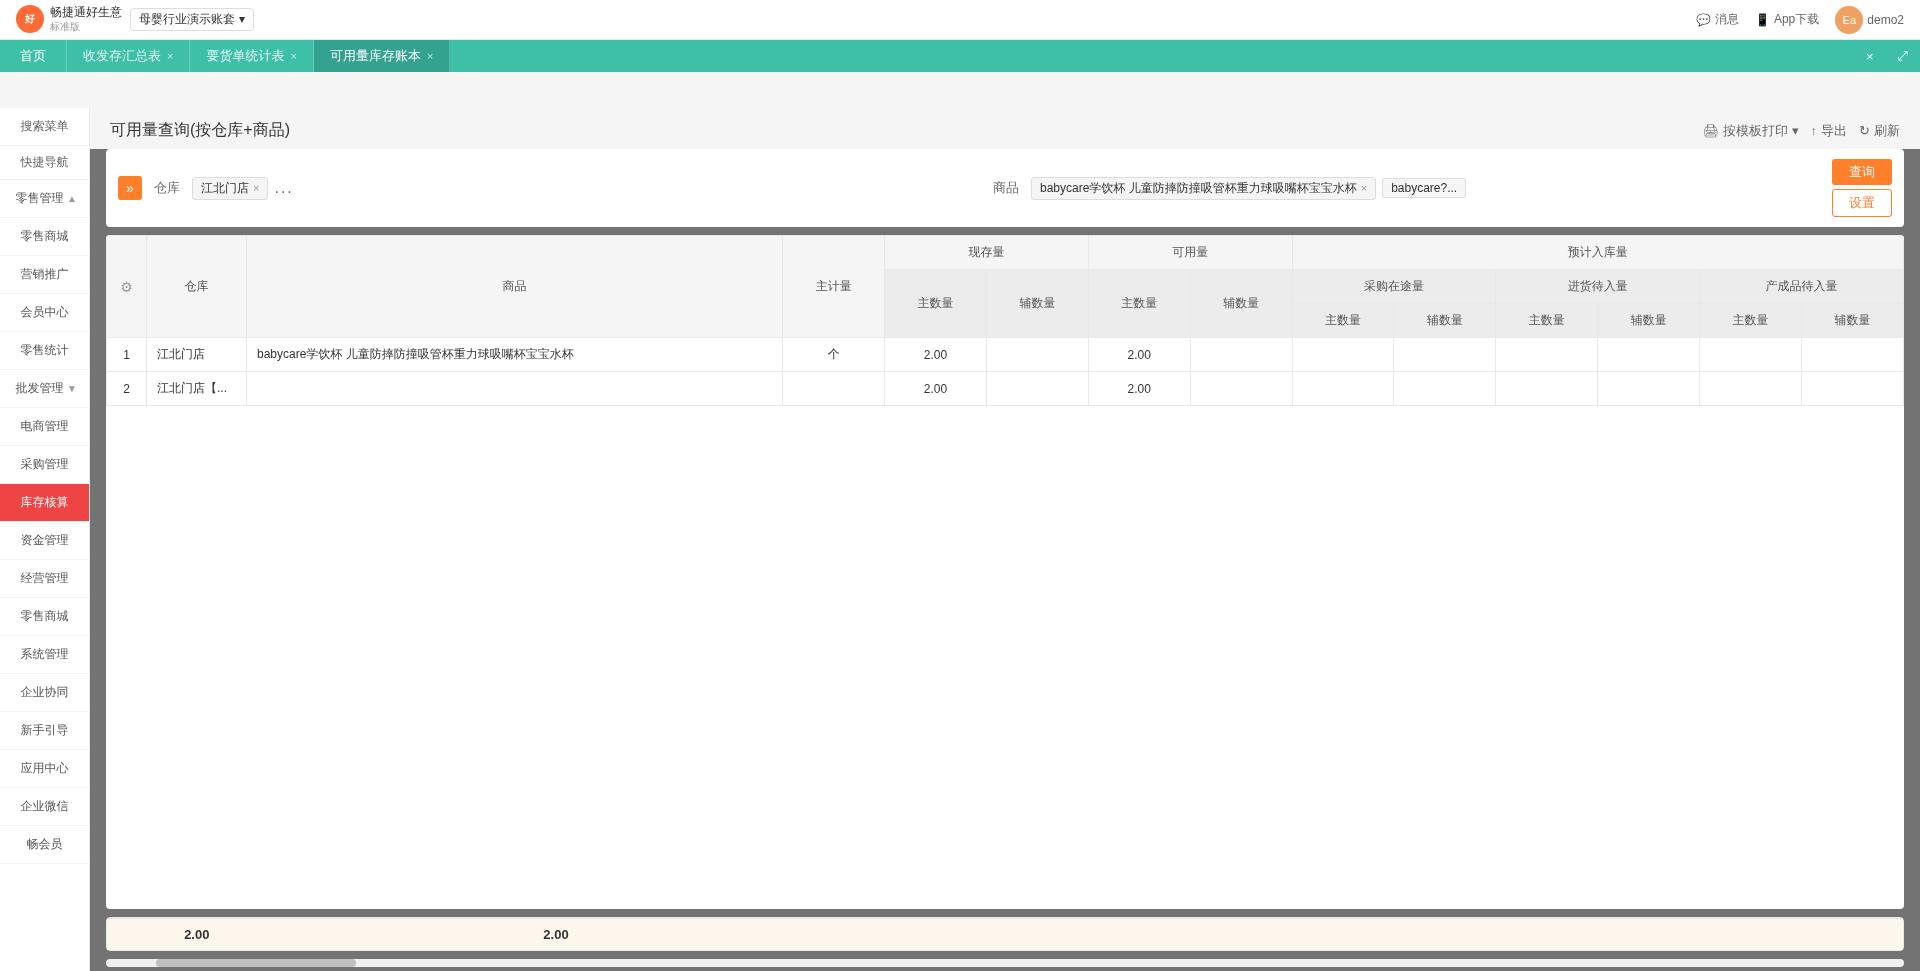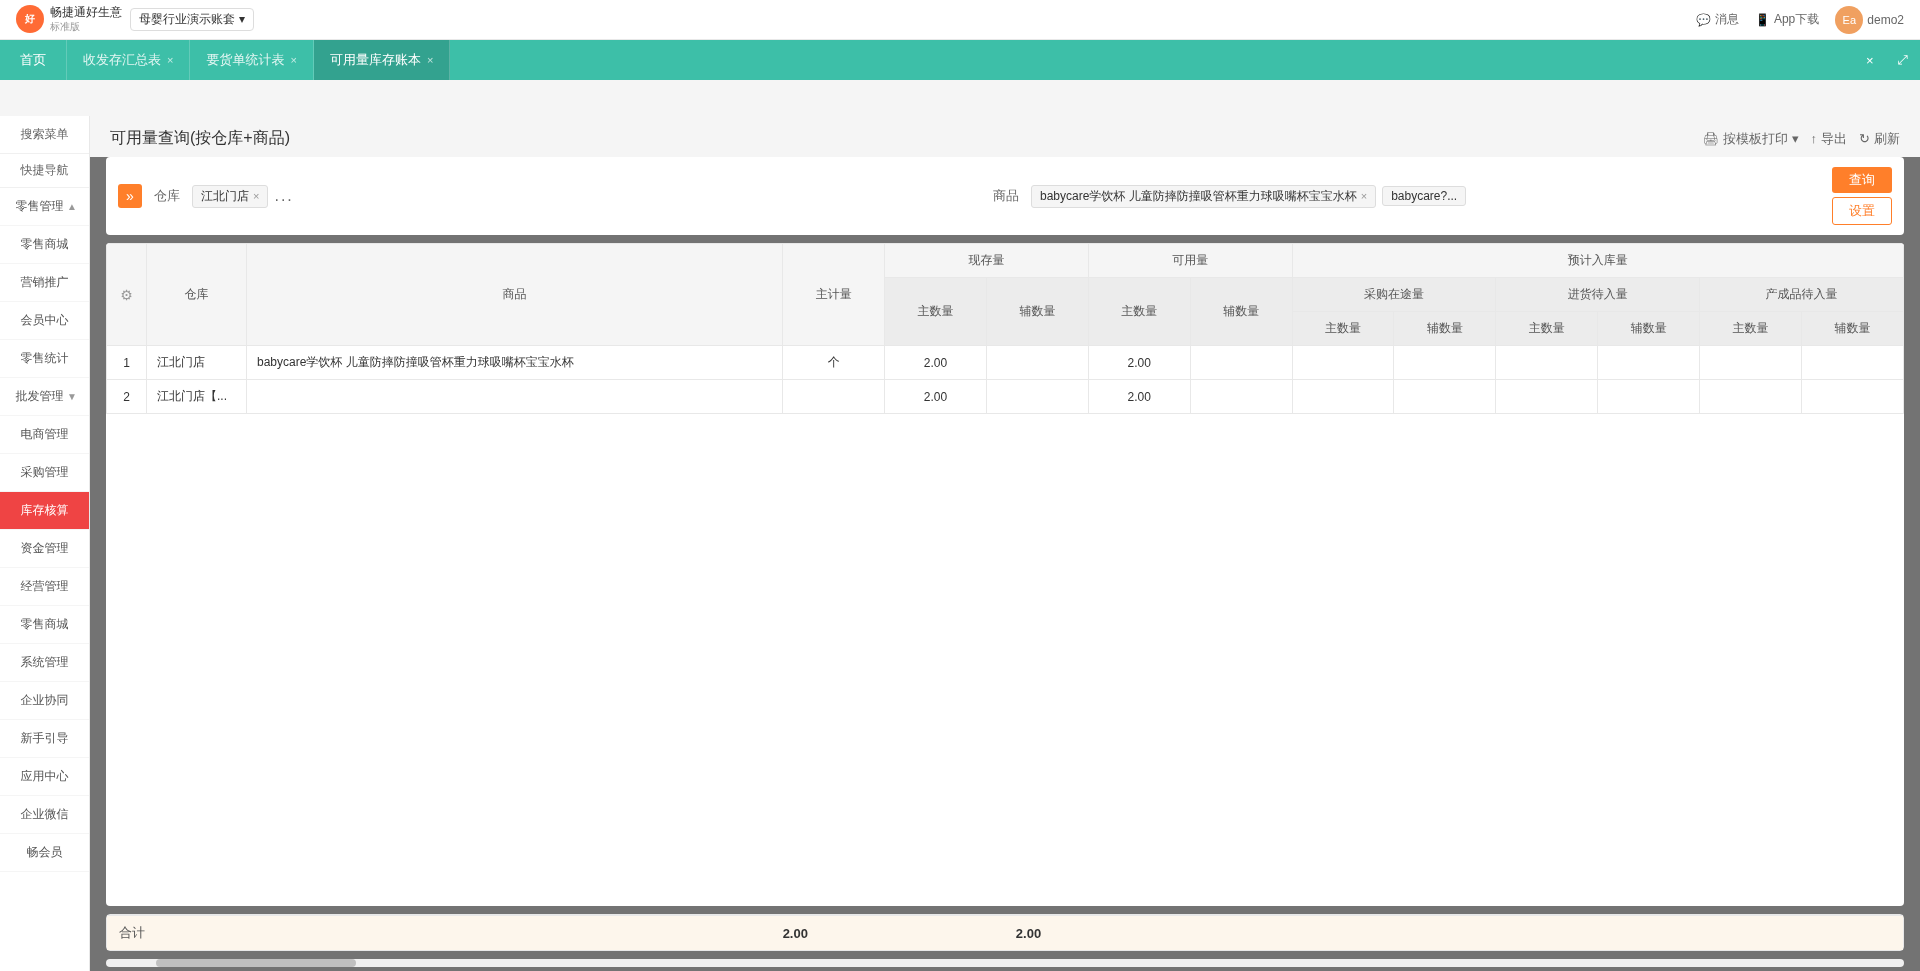--- a/index.html
+++ b/index.html
@@ -11,21 +11,21 @@
     .logo-area { display: flex; align-items: center; gap: 6px; }
     .logo-icon { width: 28px; height: 28px; background: #ff6b35; border-radius: 50%; display: flex; align-items: center; justify-content: center; color: #fff; font-size: 10px; font-weight: bold; }
     .logo-text { font-size: 12px; color: #333; line-height: 1.2; }
     .logo-sub { font-size: 10px; color: #999; }
     .store-select { display: flex; align-items: center; gap: 4px; border: 1px solid #ddd; border-radius: 4px; padding: 2px 8px; font-size: 12px; color: #333; cursor: pointer; min-width: 120px; }
     .top-bar-right { display: flex; align-items: center; gap: 16px; }
     .top-action { display: flex; align-items: center; gap: 4px; font-size: 12px; color: #666; cursor: pointer; }
     .user-avatar { width: 28px; height: 28px; border-radius: 50%; background: #f0a060; display: flex; align-items: center; justify-content: center; color: #fff; font-size: 11px; }
 
     
-    .nav-tabs { background: #3dbfa8; height: 40px; display: flex; align-items: stretch; flex-shrink: 0; padding-left: 0; }
+    .nav-tabs { background: #3dbfa8; height: 32px; display: flex; align-items: stretch; flex-shrink: 0; padding-left: 0; }
     .nav-tab { display: flex; align-items: center; padding: 0 16px; font-size: 13px; color: rgba(255,255,255,0.85); cursor: pointer; border-right: 1px solid rgba(255,255,255,0.2); gap: 6px; white-space: nowrap; }
     .nav-tab.active { background: rgba(0,0,0,0.15); color: #fff; font-weight: 500; }
     .nav-tab .close-x { color: rgba(255,255,255,0.7); font-size: 11px; cursor: pointer; }
     .nav-tab-home { padding: 0 20px; font-size: 13px; color: #fff; cursor: pointer; }
     .nav-tab-spacer { flex: 1; }
     .nav-tab-actions { display: flex; align-items: center; padding: 0 12px; gap: 8px; color: #fff; cursor: pointer; }
 
     
     .main-layout { display: flex; flex: 1; overflow: hidden; margin-top: 36px; }
 
@@ -329,21 +329,20 @@
       <td></td>
       <td></td>
       <td></td>
     </tr>
           </tbody>
       </table>
     </div>
 
     <div class="table-footer">
       <div class="footer-row">
-        <div class="footer-label">合计</div>
         <div class="footer-value">2.00</div>
         <div class="footer-value"></div>
         <div class="footer-value">2.00</div>
         <div class="footer-value"></div>
         <div class="footer-value"></div>
         <div class="footer-value"></div>
         <div class="footer-value"></div>
         <div class="footer-value"></div>
         <div class="footer-value"></div>
         <div class="footer-value"></div>

